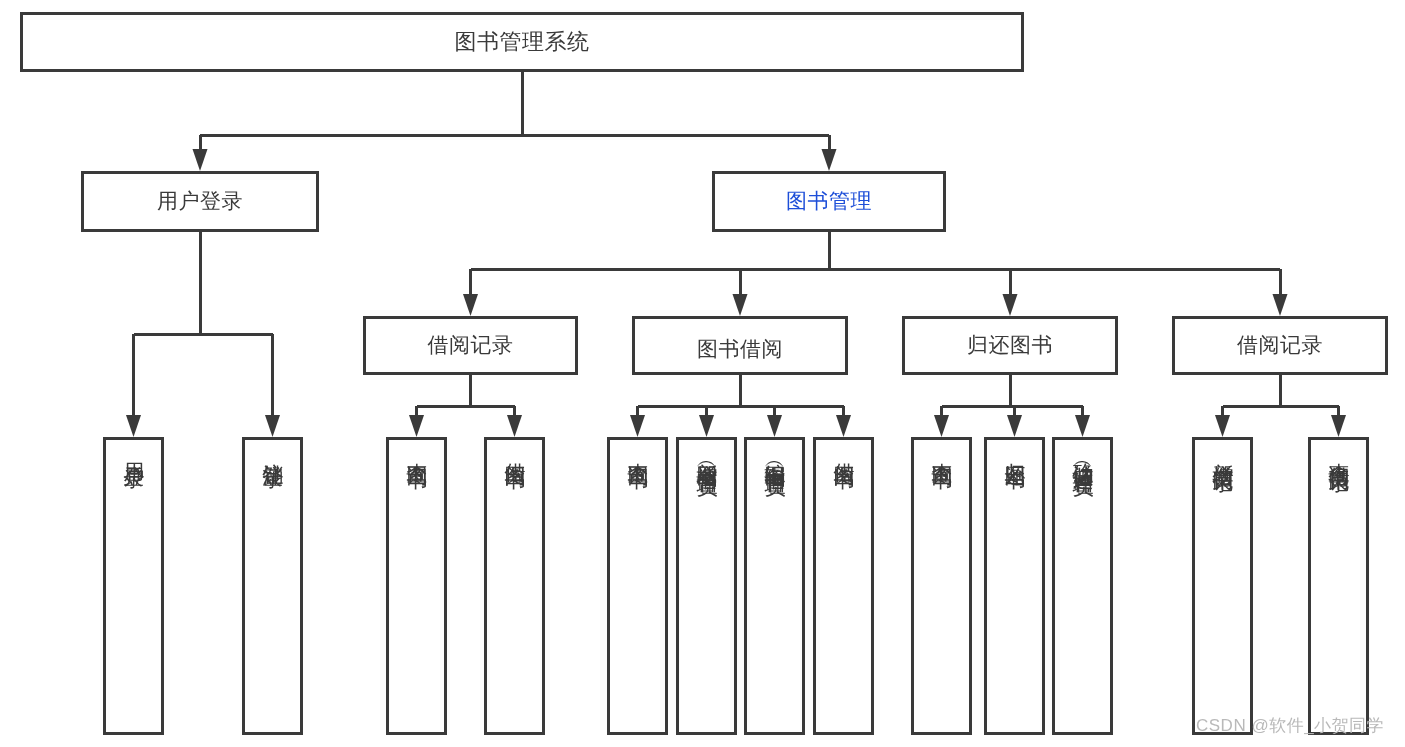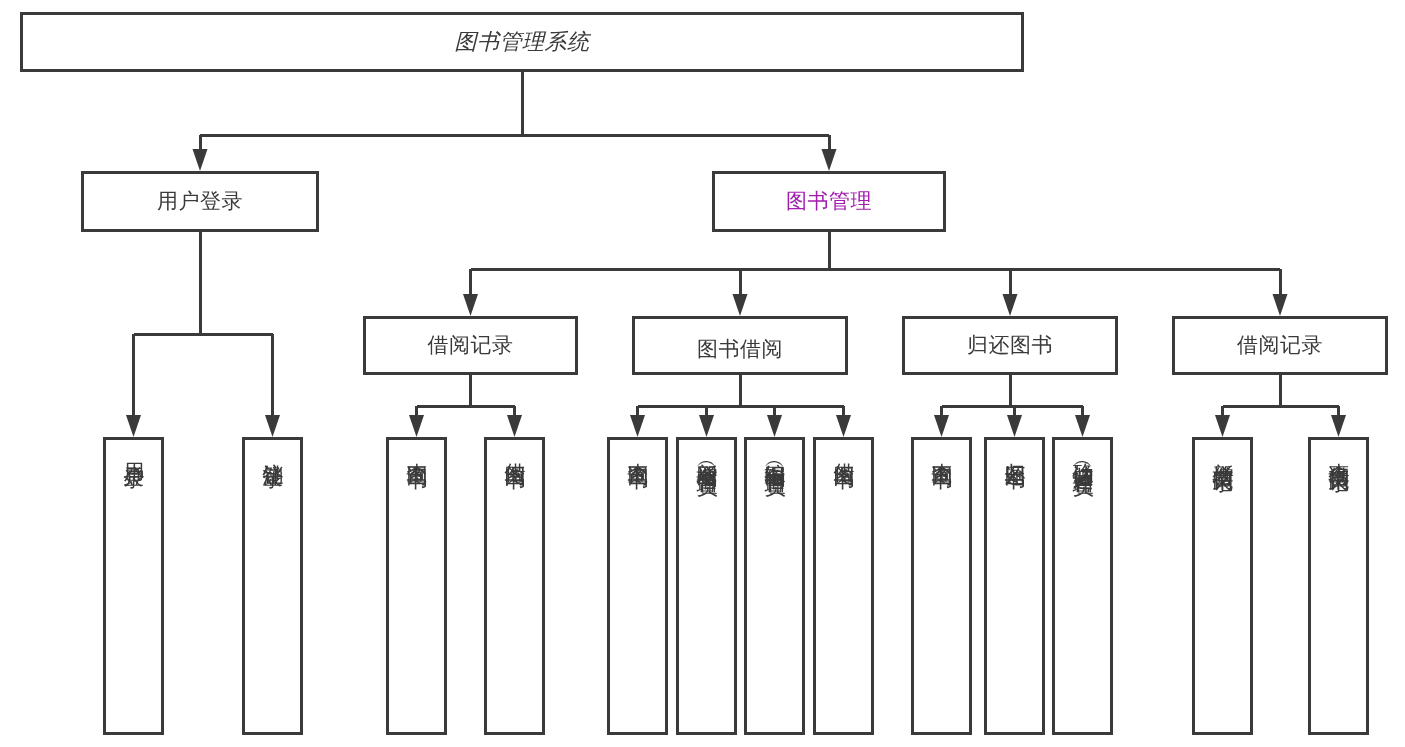--- a/index.html
+++ b/index.html
@@ -117,28 +117,28 @@
       <line x1="1082.5" y1="406" x2="1082.5" y2="417" stroke="#3a3a3a" stroke-width="3" shape-rendering="crispEdges"></line>
       <polygon points="1075,415 1090,415 1082.5,437" fill="#3a3a3a"></polygon>
       <line x1="1280" y1="375" x2="1280" y2="406" stroke="#3a3a3a" stroke-width="3" shape-rendering="crispEdges"></line>
       <line x1="1222.5" y1="406" x2="1338.5" y2="406" stroke="#3a3a3a" stroke-width="3" shape-rendering="crispEdges"></line>
       <line x1="1222.5" y1="406" x2="1222.5" y2="417" stroke="#3a3a3a" stroke-width="3" shape-rendering="crispEdges"></line>
       <polygon points="1215,415 1230,415 1222.5,437" fill="#3a3a3a"></polygon>
       <line x1="1338.5" y1="406" x2="1338.5" y2="417" stroke="#3a3a3a" stroke-width="3" shape-rendering="crispEdges"></line>
       <polygon points="1331,415 1346,415 1338.5,437" fill="#3a3a3a"></polygon>
     </svg>
   <div id="node-layer">
-      <div class="node-box root" style="left: 20px; top: 12px; width: 1004px; height: 60px; border-color: rgb(58, 58, 58); font-style: italic;">
+      <div class="node-box root" style="left: 20px; top: 12px; width: 1004px; height: 60px; border-color: rgb(58, 58, 58);">
         <span class="node-label" style="color: rgb(58, 58, 58);">图书管理系统</span>
       </div>
       <div class="node-box" style="left: 81px; top: 171px; width: 238px; height: 61px; border-color: rgb(58, 58, 58);">
         <span class="node-label" style="color: rgb(58, 58, 58);">用户登录</span>
       </div>
       <div class="node-box" style="left: 712px; top: 171px; width: 234px; height: 61px; border-color: rgb(58, 58, 58);">
-        <span class="node-label" style="color: #a21caf;">图书管理</span>
+        <span class="node-label" style="color: #1d4ed8;">图书管理</span>
       </div>
       <div class="node-box" style="left: 363px; top: 316px; width: 215px; height: 59px; border-color: rgb(58, 58, 58);">
         <span class="node-label" style="color: rgb(58, 58, 58);">借阅记录</span>
       </div>
       <div class="node-box" style="left: 632px; top: 316px; width: 216px; height: 59px; border-color: rgb(58, 58, 58);">
         <span class="node-label" style="color: rgb(58, 58, 58); margin-top: 8px;">图书借阅</span>
       </div>
       <div class="node-box" style="left: 902px; top: 316px; width: 216px; height: 59px; border-color: rgb(58, 58, 58);">
         <span class="node-label" style="color: rgb(58, 58, 58);">归还图书</span>
       </div>
@@ -178,13 +178,14 @@
       <div class="node-box vertical" style="left: 1052px; top: 437px; width: 61px; height: 298px; border-color: rgb(58, 58, 58);">
         <span class="node-label" style="color: rgb(58, 58, 58);">确认归还（管理员）</span>
       </div>
       <div class="node-box vertical" style="left: 1192px; top: 437px; width: 61px; height: 298px; border-color: rgb(58, 58, 58);">
         <span class="node-label" style="color: rgb(58, 58, 58);">新增借阅记录</span>
       </div>
       <div class="node-box vertical" style="left: 1308px; top: 437px; width: 61px; height: 298px; border-color: rgb(58, 58, 58);">
         <span class="node-label" style="color: rgb(58, 58, 58);">查询借阅记录</span>
       </div>
     </div>
+  <div class="watermark" style="left:1196px; top:714px;">CSDN @软件_小贺同学</div>
 </div>
 
 </body></html>

